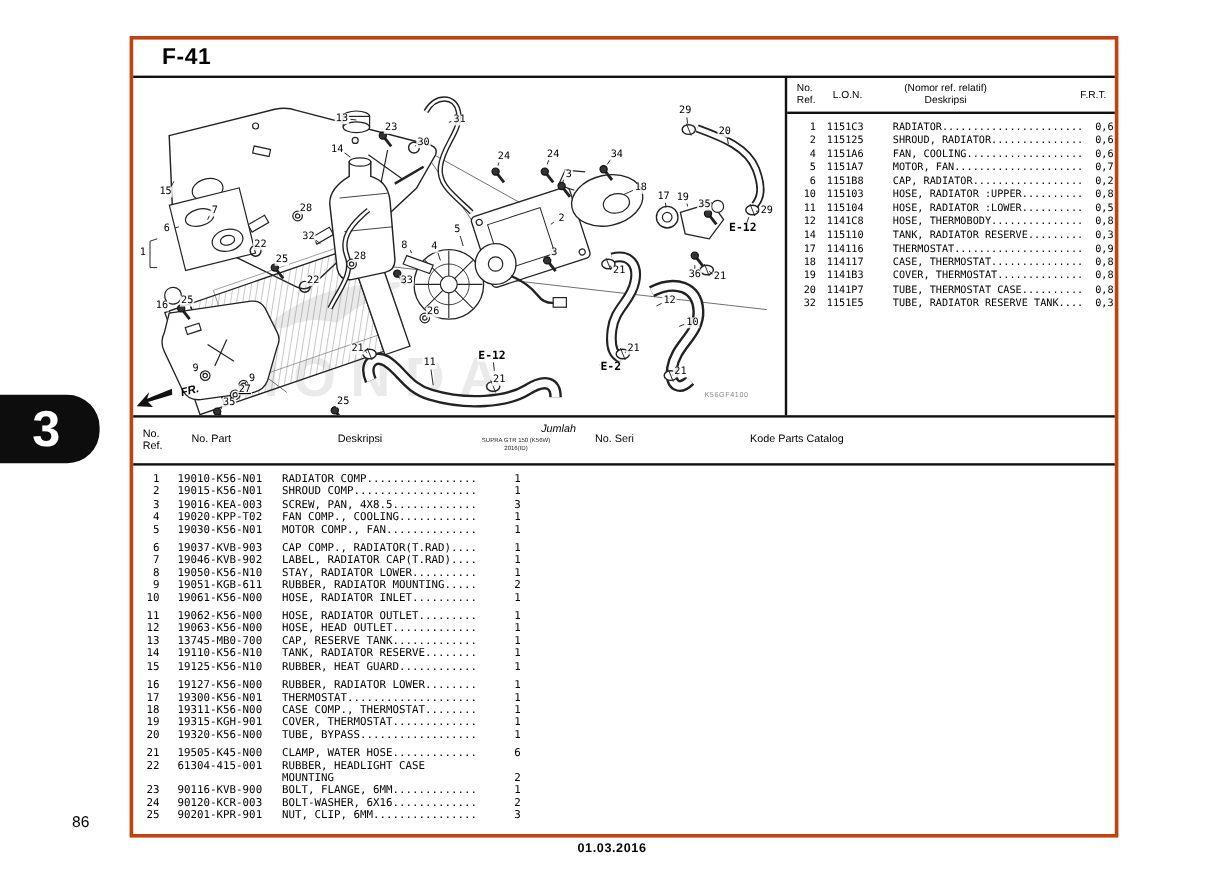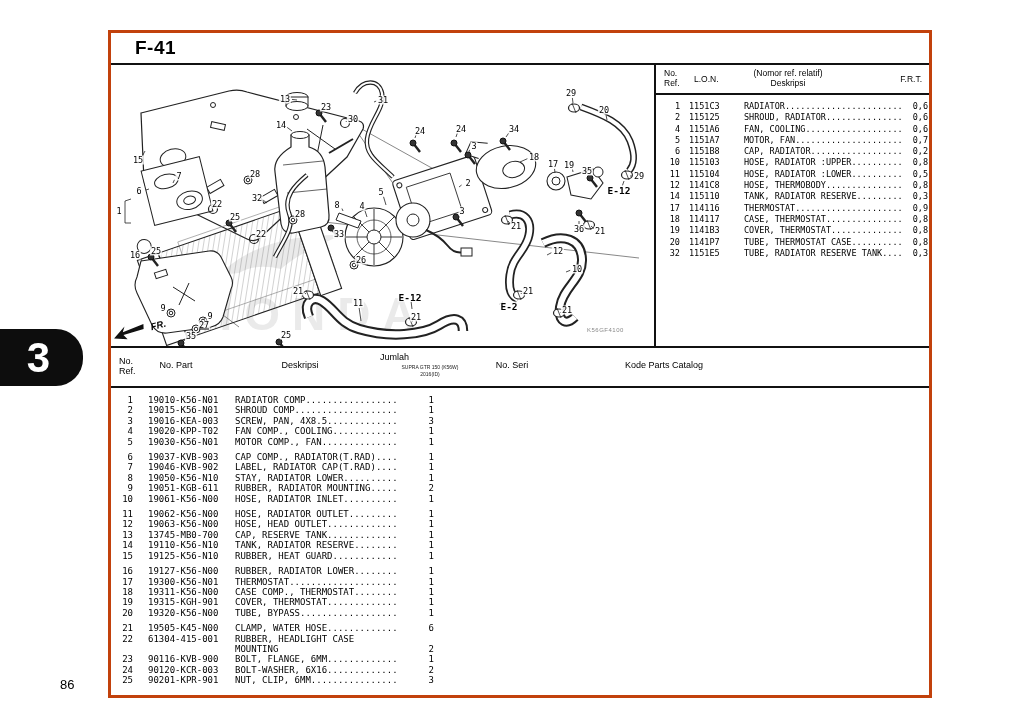--- a/index.html
+++ b/index.html
@@ -38,21 +38,21 @@
   .rt-ref{width:18px;text-align:right;}
   .rt-lon{width:46px;margin-left:9px;}
   .rt-desc{width:160px;margin-left:9px;white-space:pre;overflow:hidden;}
   .rt-frt{width:24px;text-align:right;}
   
   .ptable{position:absolute;left:0;top:313px;right:0;bottom:0;border-top:2px solid #111;}
   .pt-head{position:absolute;left:0;top:0;width:100%;height:38px;border-bottom:2px solid #111;font-size:9px;}
   .pt-h-noref{position:absolute;left:8px;top:8px;line-height:10px;}
   .pt-h-part{position:absolute;left:35px;top:12px;width:60px;text-align:center;}
   .pt-h-desc{position:absolute;left:139px;top:12px;width:100px;text-align:center;}
-  .pt-h-jumlah{position:absolute;left:269px;top:4px;width:100px;text-align:left;}
+  .pt-h-jumlah{position:absolute;left:269px;top:4px;width:100px;text-align:right;font-style:italic;}
   .pt-h-jsub{position:absolute;left:269px;top:16px;width:100px;text-align:center;font-size:5px;color:#222;}
   .pt-h-jsub2{position:absolute;left:269px;top:23px;width:100px;text-align:center;font-size:5px;color:#222;}
   .pt-h-seri{position:absolute;left:351px;top:12px;width:100px;text-align:center;}
   .pt-h-kode{position:absolute;left:514px;top:12px;width:160px;text-align:left;}
   .pt-body{position:absolute;left:0;top:40px;right:0;font-family:"DejaVu Sans Mono",monospace;
            font-size:9px;line-height:10.4px;padding-top:7px;}
   .pt-line{display:flex;}
   .pt-gap{height:5px;}
   .pt-ref{width:22px;text-align:right;}
   .pt-part{width:87px;margin-left:15px;}
@@ -69,20 +69,21 @@
 </style>
 </head>
 <body>
 
 <div class="page">
 
   <div class="tab3">
     <span>3</span>
   </div>
   <div class="pagenum">86</div>
+  <div class="footer">01.03.2016</div>
 
   <div class="frame">
 
     <div class="band">
       <span class="fcode">F-41</span>
     </div>
 
     <div class="diagram">
       <div class="wm">HONDA</div>
       <svg class="base" width="543" height="281" viewBox="0 0 543 281">

